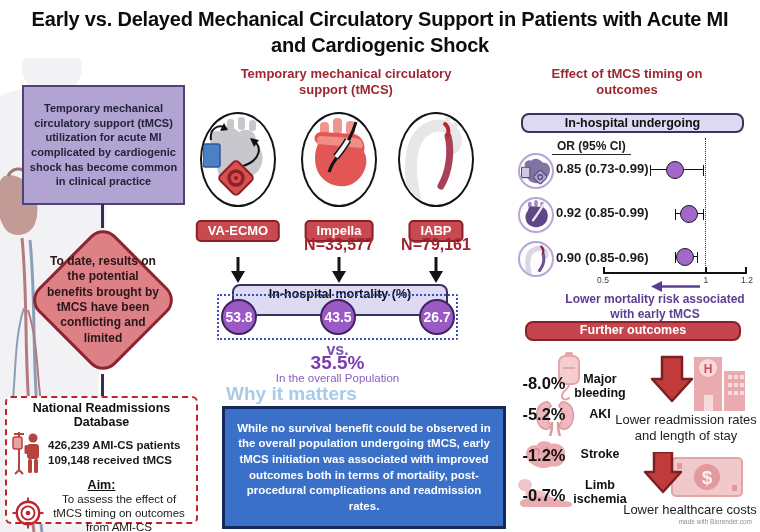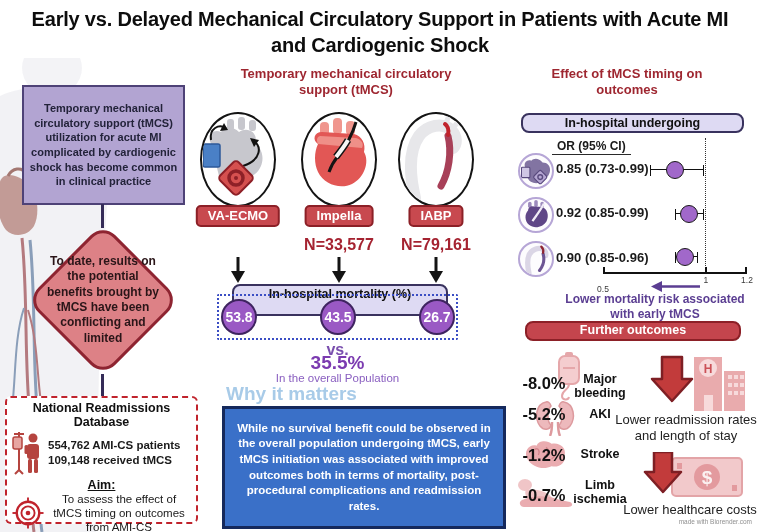--- a/index.html
+++ b/index.html
@@ -22,21 +22,21 @@
   .nrd-row{display:flex;gap:6px;align-items:center;margin-top:1px;}
   .nrd-lines{font-size:11.5px;font-weight:600;color:#1a1a1a;line-height:1.3;}
   .aim-title{text-align:center;font-size:12.5px;font-weight:700;margin-top:2px;text-decoration:underline;}
   .aim-row{display:flex;gap:3px;align-items:center;}
   .aim-text{flex:1;text-align:center;font-size:11.5px;font-weight:500;line-height:1.22;color:#1a1a1a;}
   
   .mid-header{left:221px;top:66px;width:250px;text-align:center;color:#9e2630;
               font-size:13px;font-weight:700;line-height:1.25;}
   .device-ellipse{top:112px;width:76px;height:95px;border:2.5px solid #141414;border-radius:50%;
                   background:#fff;box-sizing:border-box;overflow:hidden;display:flex;align-items:center;justify-content:center;}
-  .pill{top:205px;transform:translateX(-50%);background:#c8494f;border:2px solid #8c2027;border-radius:5px;
+  .pill{top:220px;transform:translateX(-50%);background:#c8494f;border:2px solid #8c2027;border-radius:5px;
         color:#fff;font-size:13px;font-weight:700;padding:1px 10px;line-height:16px;white-space:nowrap;}
   .n-label{top:236px;width:110px;text-align:center;font-size:16px;font-weight:600;color:#a52331;}
   .banner{background:#dedaf3;border:2px solid #39325e;border-radius:8px;text-align:center;
           font-size:12.5px;font-weight:700;color:#101010;box-sizing:border-box;}
   .banner.mid{left:232px;top:284px;width:216px;height:32px;line-height:16px;}
   .dotted-box{left:217px;top:294px;width:241px;height:46px;border:2px dotted #3b4ec4;border-radius:2px;box-sizing:border-box;}
   .mort-circle{top:299px;width:36px;height:36px;border-radius:50%;background:#9a59c4;border:2px solid #3f2460;
                box-sizing:border-box;color:#fff;font-size:14px;font-weight:700;display:flex;align-items:center;justify-content:center;}
   .vs{left:217px;top:341px;width:241px;text-align:center;font-size:16px;font-weight:600;color:#7a4fae;}
   .overall{left:217px;top:352px;width:241px;text-align:center;font-size:19px;font-weight:700;color:#7b3bb0;}
@@ -113,21 +113,21 @@
         <line x1="2" y1="4" x2="12" y2="4" stroke="#b5443f" stroke-width="2"></line>
         <path d="M3 44 L7 40 L11 44" stroke="#b5443f" stroke-width="2" fill="none"></path>
         <rect x="1" y="7" width="9" height="12" rx="2" fill="#e7a5a1" stroke="#b5443f" stroke-width="1.5"></rect>
         <circle cx="21" cy="8" r="4.5" fill="#b5443f"></circle>
         <rect x="15" y="14" width="12" height="15" rx="3" fill="#b5443f"></rect>
         <rect x="12.5" y="15" width="3.5" height="9" rx="1.5" fill="#b5443f"></rect>
         <rect x="16" y="29" width="4" height="14" rx="1.5" fill="#b5443f"></rect>
         <rect x="22" y="29" width="4" height="14" rx="1.5" fill="#b5443f"></rect>
       </svg>
       <div class="nrd-lines">
-        <div>554,762 AMI-CS patients</div>
+        <div>426,239 AMI-CS patients</div>
         <div>109,148 received tMCS</div>
       </div>
     </div>
     <div class="aim-title">Aim:</div>
     <div class="aim-row">
       <svg width="32" height="32" viewBox="0 0 34 34">
         <circle cx="17" cy="17" r="12" fill="none" stroke="#c0232c" stroke-width="2.5"></circle>
         <circle cx="17" cy="17" r="7" fill="none" stroke="#c0232c" stroke-width="2"></circle>
         <circle cx="17" cy="17" r="2.5" fill="#c0232c"></circle>
         <line x1="17" y1="0.5" x2="17" y2="6" stroke="#c0232c" stroke-width="2"></line>
@@ -265,21 +265,21 @@
       <div class="whisker" style="left: 72px; width: 22.6286px;">
           <div class="wline"></div>
         </div>
       <div class="f-circle" style="left: 73.2857px;"></div>
     </div>
     <div class="axis-line"></div>
     <div class="tick" style="left:0;"></div>
     <div class="tick end-r"></div>
     <div class="tick tick-mid" style="left: 102.057px;"></div>
     <div class="tick-labels">
-        <span style="left: 0px; margin-top: 9px;">0.5</span>
+        <span style="left: 0px;">0.5</span>
         <span style="left: 102.857px;">1</span>
         <span style="left: 144px;">1.2</span>
       </div>
   </div>
 
   <svg class="abs" style="left:650px;top:281px;" width="52" height="11" viewBox="0 0 52 11">
     <line x1="50" y1="5.5" x2="12" y2="5.5" stroke="#5b3e92" stroke-width="2.5"></line>
     <polygon points="12,0 12,11 1,5.5" fill="#5b3e92"></polygon>
   </svg>
   <div class="abs forest-caption">Lower mortality risk associated with early tMCS</div>

